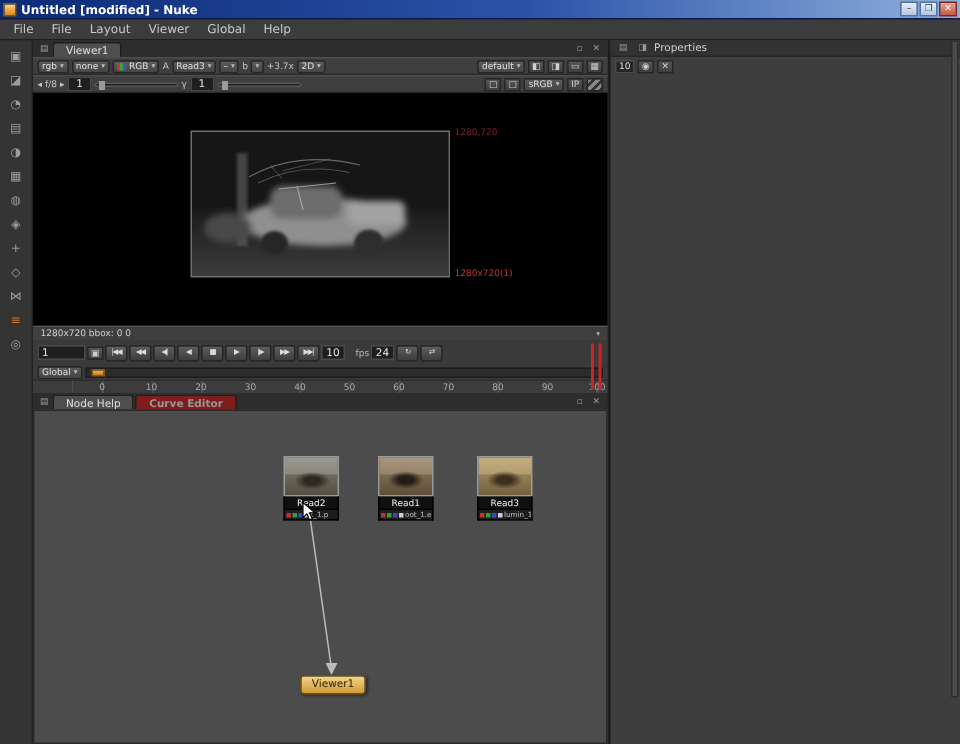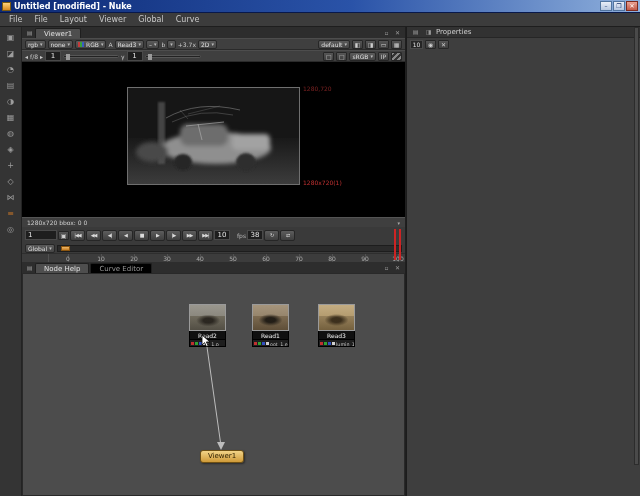--- a/index.html
+++ b/index.html
@@ -28,21 +28,21 @@
   
   .left-toolbar { position:absolute; left:0; top:27px; width:22px; bottom:0; background:#343434;
     border-right:1px solid #232323; display:flex; flex-direction:column; align-items:center;
     padding-top:4px; gap:3px; }
   .tool-icon { width:16px; height:13px; font-size:8px; line-height:13px; text-align:center; color:#9d9d9d; }
   .tool-icon.accent { color:#d07a28; }
   
   .tabstrip { height:11px; background:#2d2d2d; display:flex; align-items:flex-end; font-size:7px; padding-left:2px; }
   .tab { padding:0 8px; background:#4e4e4e; color:#e0e0e0; border:1px solid #1f1f1f; border-bottom:none;
     border-radius:2px 2px 0 0; height:10px; line-height:10px; margin-right:1px; white-space:nowrap; }
-  .tab.inactive { background:#000000; color:#979797; }
+  .tab.inactive { background:#7f1d1d; color:#979797;font-weight:bold; }
   .strip-icon { width:11px; font-size:6px; color:#9a9a9a; text-align:center; line-height:10px; }
   .strip-right { margin-left:auto; display:flex; padding-right:2px; }
   .dd { background:linear-gradient(#5a5a5a,#454545); border:1px solid #272727; border-radius:2px;
     color:#e0e0e0; padding:0 2px; height:9px; display:flex; align-items:center; gap:2px;
     font-size:6px; flex:none; white-space:nowrap; }
   .dd .arrow { font-size:5px; color:#bdbdbd; }
   .txt { font-size:6px; color:#c8c8c8; flex:none; }
   
   .viewer-panel { position:absolute; left:22px; top:27px; width:384px; height:235px;
     background:#383838; display:flex; flex-direction:column; border-right:1px solid #1f1f1f; }
@@ -139,21 +139,21 @@
   <div class="winbtn">❐</div>
   <div class="winbtn close">✕</div>
 </div>
 
 <div class="menubar">
   <span class="menu-item">File</span>
   <span class="menu-item">File</span>
   <span class="menu-item">Layout</span>
   <span class="menu-item">Viewer</span>
   <span class="menu-item">Global</span>
-  <span class="menu-item">Curve</span>
+  <span class="menu-item">Help</span>
 </div>
 
 <div class="left-toolbar">
   <div class="tool-icon">▣</div>
   <div class="tool-icon">◪</div>
   <div class="tool-icon">◔</div>
   <div class="tool-icon">▤</div>
   <div class="tool-icon">◑</div>
   <div class="tool-icon">▦</div>
   <div class="tool-icon">◍</div>
@@ -294,21 +294,21 @@
       <span class="tbtn">◀◀</span>
       <span class="tbtn">◀|</span>
       <span class="tbtn">◀</span>
       <span class="tbtn">■</span>
       <span class="tbtn">▶</span>
       <span class="tbtn">|▶</span>
       <span class="tbtn">▶▶</span>
       <span class="tbtn">▶▶|</span>
       <span class="small-box">10</span>
       <span class="fps-label">fps</span>
-      <span class="small-box">38</span>
+      <span class="small-box">24</span>
       <span class="tbtn">↻</span>
       <span class="tbtn">⇄</span>
     </div>
     <div class="global-row">
       <span class="dd">
         <span>Global</span>
           <span class="arrow">▾</span>
       </span>
       <span class="range-track">
         <span class="range-handle"></span>

